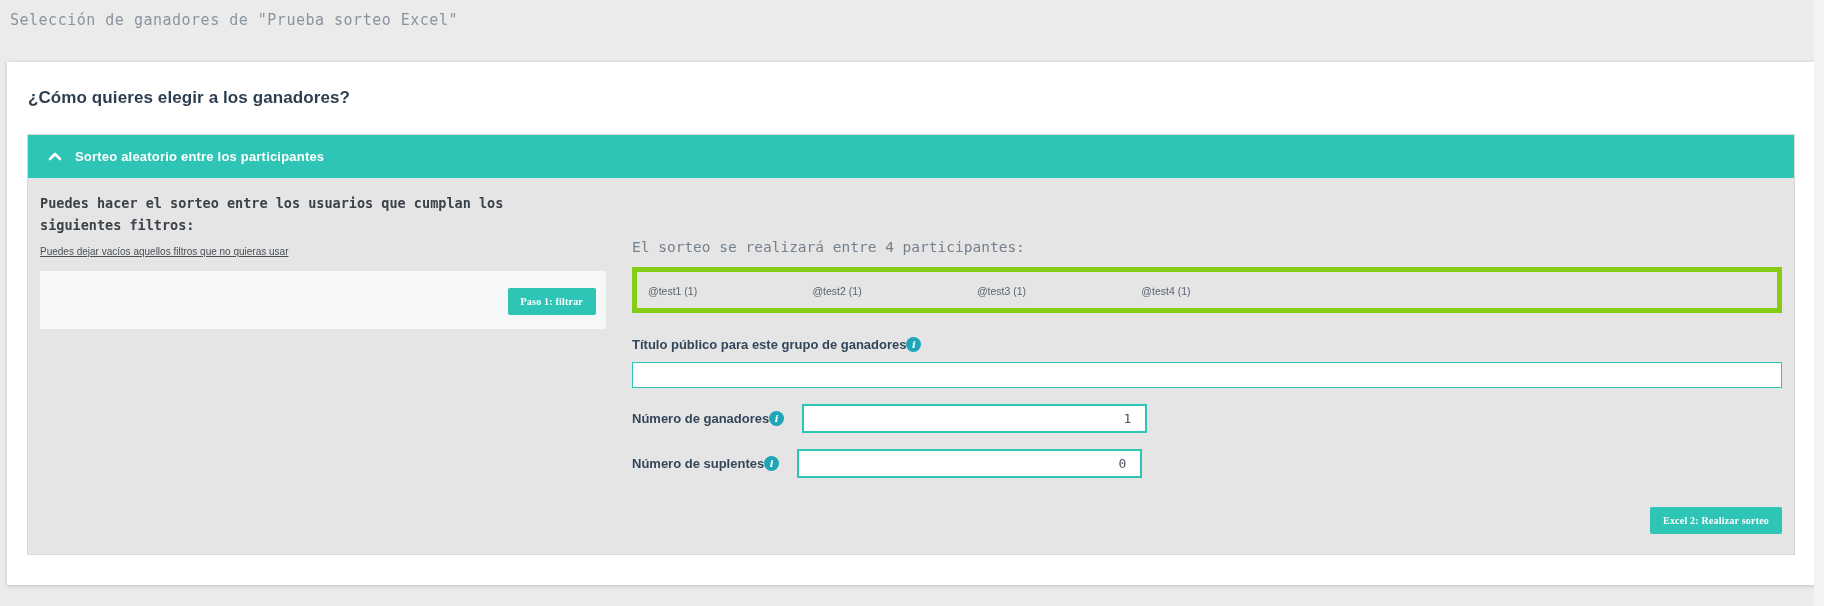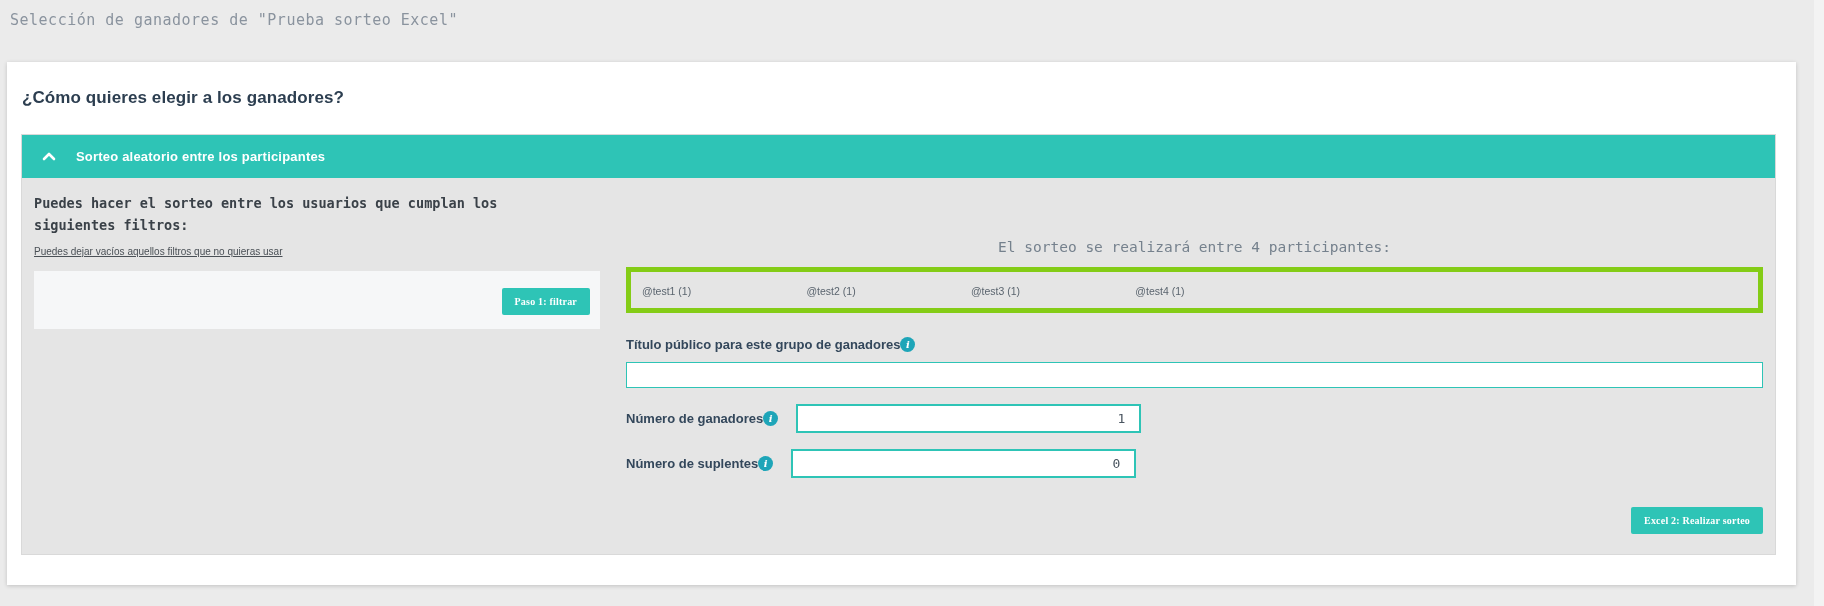--- a/index.html
+++ b/index.html
@@ -19,37 +19,37 @@
 
   
   .top-strip{height:62px;padding:11px 0 0 10px;}
   .top-strip .crumb{
     font-family:"DejaVu Sans Mono","Liberation Mono",monospace;
     font-size:15px;color:#8a939e;letter-spacing:.5px;
   }
 
   
   .card{
-    margin:0 28px 0 7px;
+    margin:0 9px 0 7px;
     background:#ffffff;
     box-shadow:0 1px 4px rgba(0,0,0,.18);
-    padding:20px 20px 28px 14px;
+    padding:20px 20px 28px 20px;
     min-height:523px;
   }
   .question-title{
     margin:6px 0 26px 1px;
     font-size:17px;font-weight:bold;color:#2c3e50;
     letter-spacing:.1px;
   }
 
   
   .panel{border:1px solid #d9d9d9;}
   .panel-header{
     height:43px;background:var(--accent);
-    display:flex;align-items:center;gap:20px;
+    display:flex;align-items:center;gap:13px;
     padding:0 20px;cursor:pointer;
   }
   .panel-header .chev{display:flex;align-items:center;}
   .panel-header .label{
     color:#ffffff;font-weight:bold;font-size:13px;letter-spacing:.2px;
   }
   .panel-body{
     display:flex;
     padding:15px 12px 20px 12px;
     background:#e5e5e5;
@@ -65,21 +65,21 @@
   .intro-hint{margin:10px 0 0;font-size:10px;color:#4a5056;text-decoration:underline;}
   .filter-box{
     margin-top:14px;height:58px;background:#f6f7f8;
     display:flex;justify-content:flex-end;align-items:flex-start;
     padding:17px 10px 0 10px;
   }
 
   
   .col-right{flex:1;margin-left:26px;}
   .draw-heading{
-    margin:46px 0 12px;text-align:center;
+    margin:46px 0 12px;
     font-family:"DejaVu Sans Mono","Liberation Mono",monospace;
     font-size:14.5px;color:#75818d;
   }
   .participants-box{
     border:5px solid #84cc16;
     min-height:40px;padding:9px 0 9px 11px;
   }
   .participant{
     display:inline-block;width:160px;
     font-size:10.5px;color:#5a646e;

